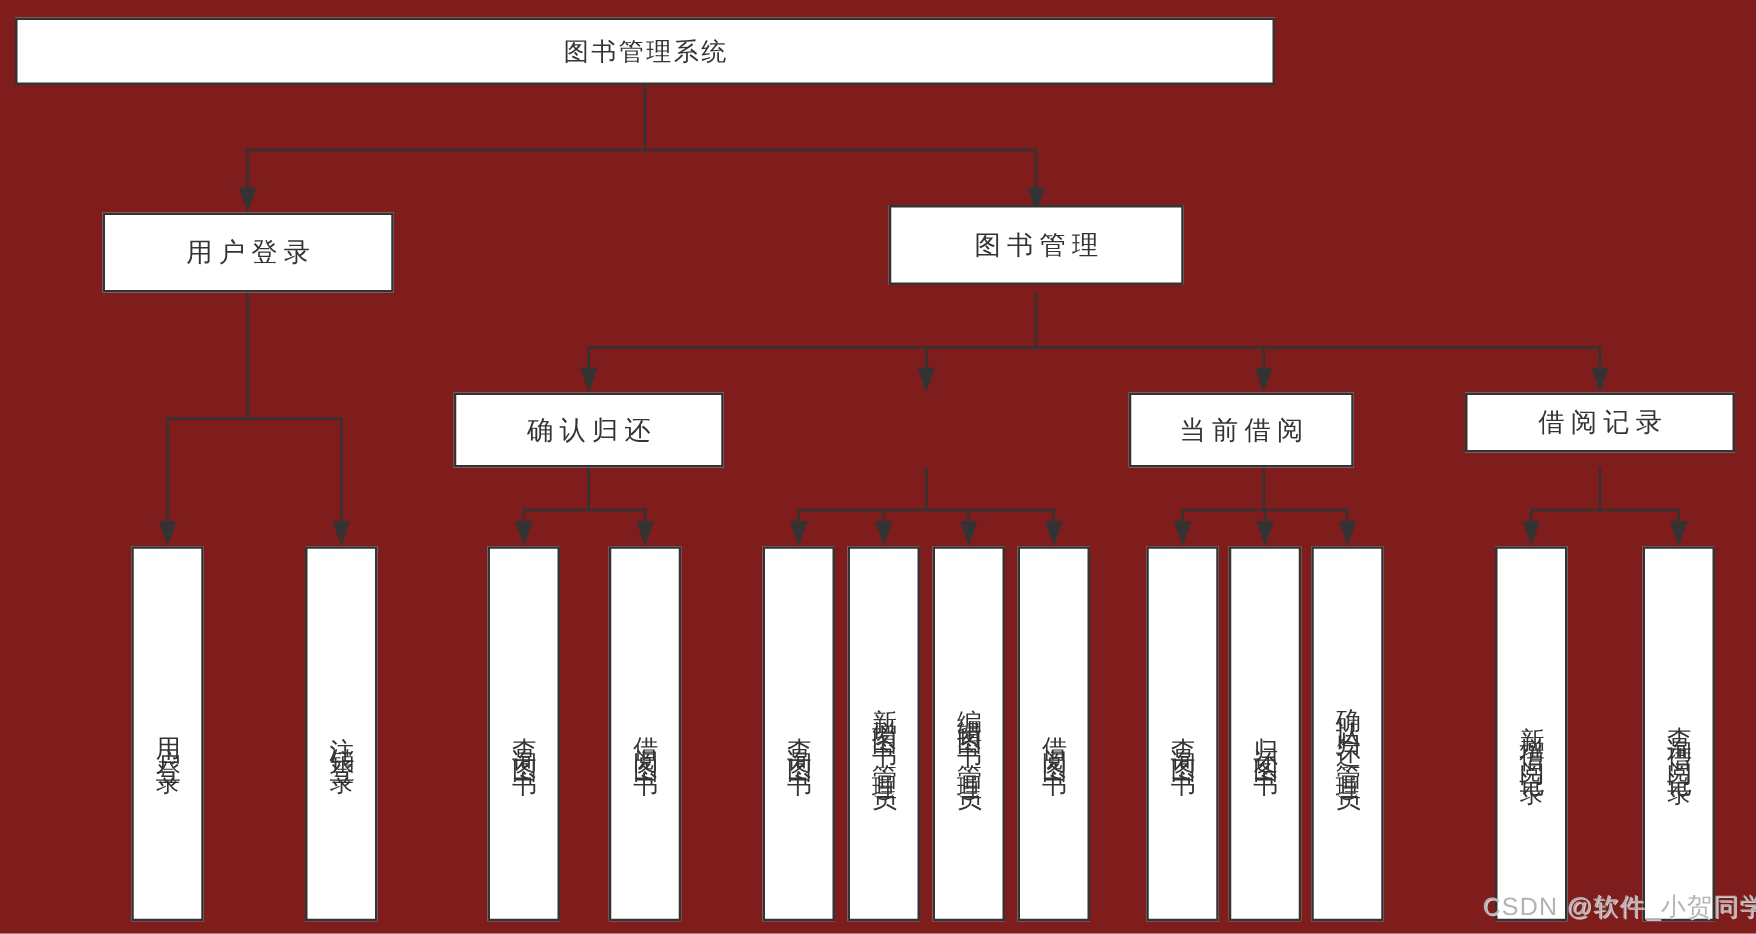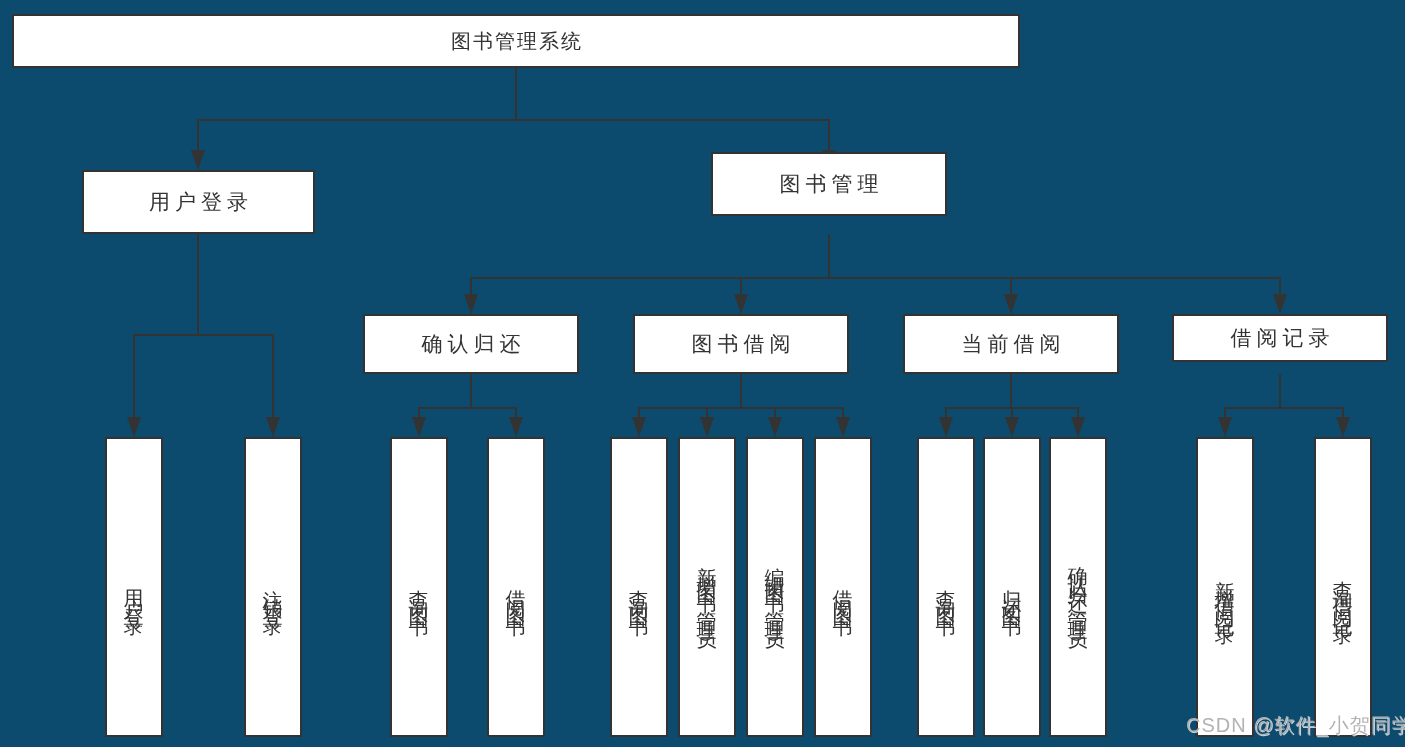--- a/index.html
+++ b/index.html
@@ -1,20 +1,20 @@
 <!DOCTYPE html>
 <html><head>
 <meta charset="utf-8">
 <style>
   html, body { margin:0; padding:0; background:#ffffff; }
   .canvas {
     position: relative;
     width: 1405px;
     height: 747px;
-    background: #0c4a6e;
+    background: #7f1d1d;
     overflow: hidden;
     font-family: "Liberation Sans", sans-serif;
     color: #333333;
   }
   .wires { position:absolute; left:0; top:0; width:1405px; height:747px; }
   .node {
     position: absolute;
     box-sizing: border-box;
     border: 2px solid #333333;
     background: #ffffff;
@@ -125,31 +125,28 @@
     </g>
   </svg>
 
   <div class="node" style="left:12px; top:14px; width:1008px; height:54px">
     <span class="h-label root-label">图书管理系统</span>
   </div>
 
   <div class="node" style="left:82px; top:170px; width:233px; height:64px">
     <span class="h-label">用户登录</span>
   </div>
-  <div class="node" style="left:711px; top:152px; width:236px; height:64px">
+  <div class="node" style="left:711px; top:164px; width:236px; height:64px">
     <span class="h-label">图书管理</span>
   </div>
 
   <div class="node" style="left:363px; top:314px; width:216px; height:60px">
     <span class="h-label">确认归还</span>
   </div>
-  <div class="node" style="left:633px; top:314px; width:216px; height:60px">
-    <span class="h-label">图书借阅</span>
-  </div>
-  <div class="node" style="left:903px; top:314px; width:216px; height:60px">
+  <div class="node" style="left:903px; top:314px; width:180px; height:60px">
     <span class="h-label">当前借阅</span>
   </div>
   <div class="node" style="left:1172px; top:314px; width:216px; height:48px">
     <span class="h-label">借阅记录</span>
   </div>
 
   <div class="node" style="left:105px; top:437px; width:58px; height:300px">
     <span class="v-label">用户登录</span>
   </div>
   <div class="node" style="left:244px; top:437px; width:58px; height:300px">

